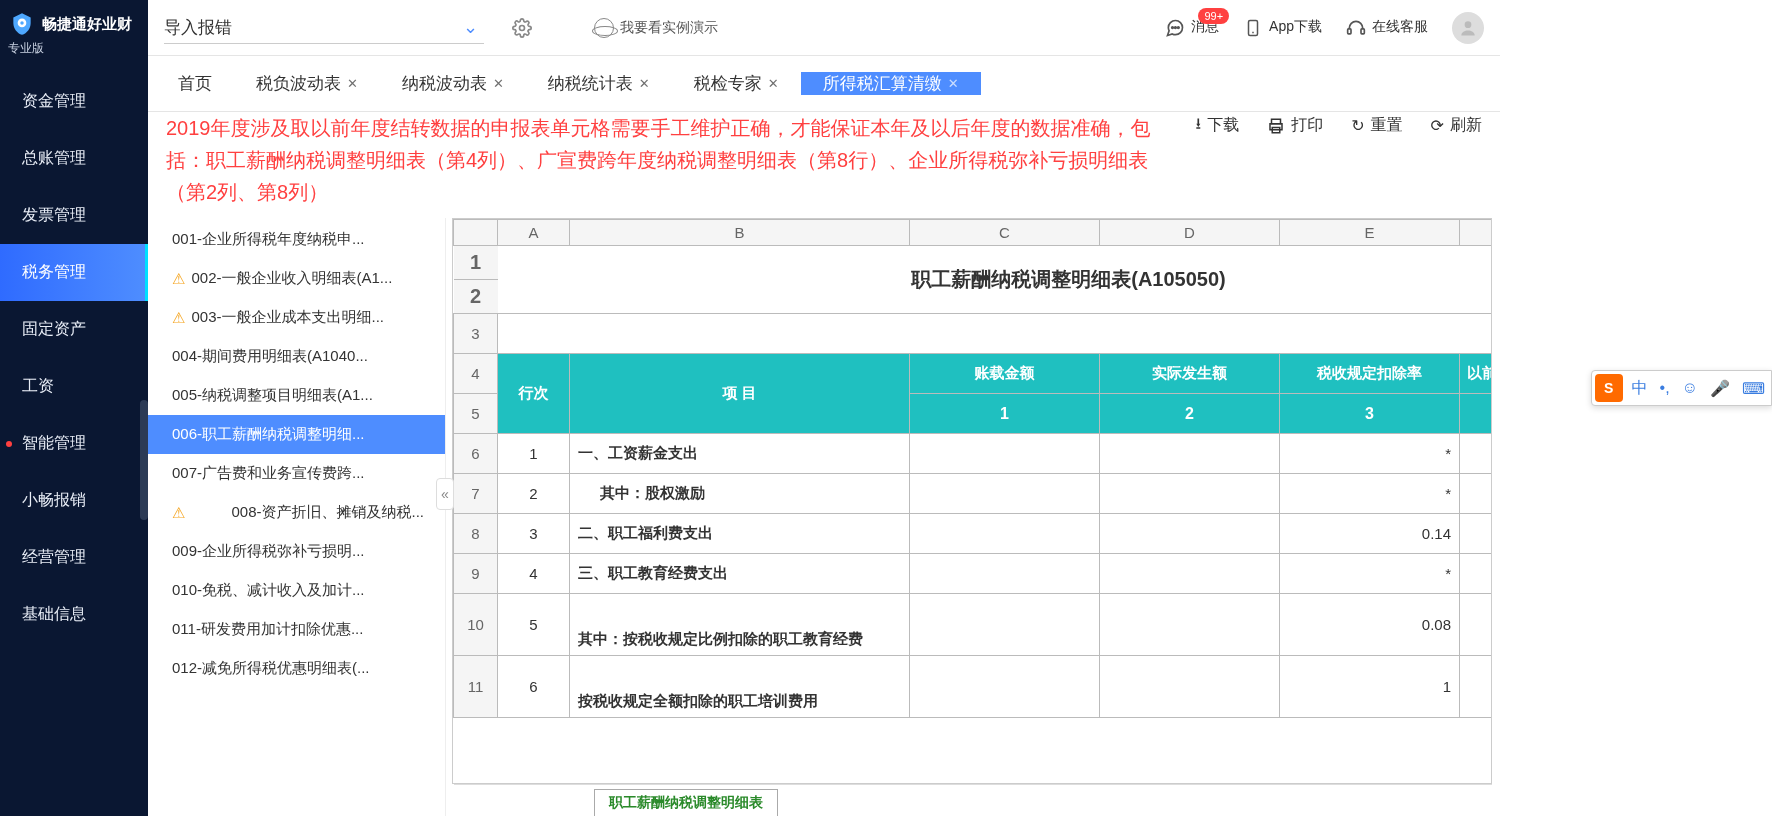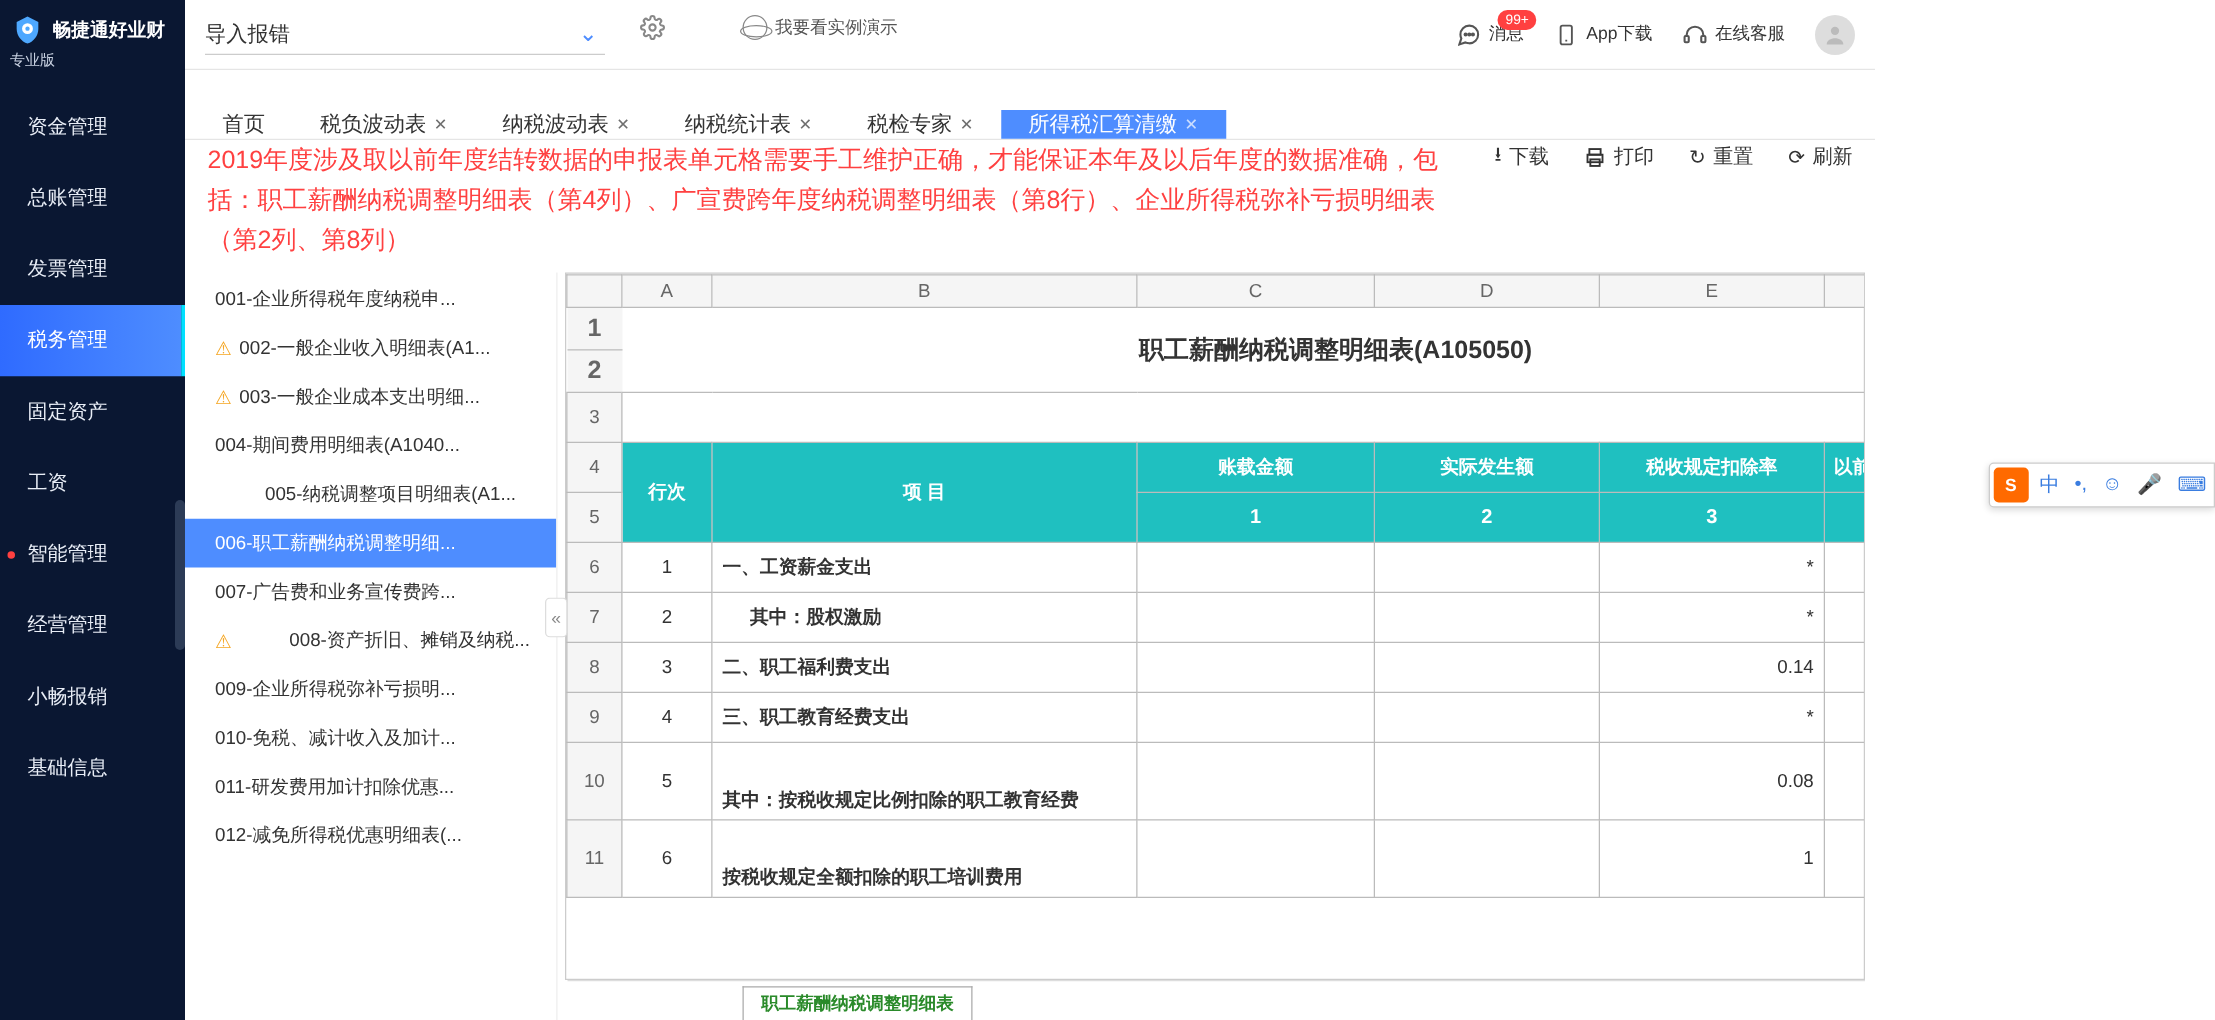--- a/index.html
+++ b/index.html
@@ -13,35 +13,35 @@
   .brand-sub{font-size:12px;color:#c7d0e0;padding-left:8px;margin-top:-2px;margin-bottom:16px}
   .nav{flex:1;overflow:auto}
   .nav-item{padding:18px 22px;font-size:16px;color:#e8edf6;cursor:pointer;position:relative}
   .nav-item.active{background:linear-gradient(90deg,#2f6bff,#4e8dff);color:#fff;border-right:3px solid #00e0ff}
   .nav-dot{position:absolute;left:6px;top:50%;width:6px;height:6px;background:#ff4040;border-radius:50%;transform:translateY(-50%)}
   .nav-scroll{position:absolute;right:0;top:0;width:8px;height:100%;background:transparent}
   .nav-scroll::after{content:'';position:absolute;right:0;top:400px;width:8px;height:120px;background:#2c3b56;border-radius:4px}
   
   .main{flex:1;display:flex;flex-direction:column;min-width:0}
   .topbar{height:56px;display:flex;align-items:center;border-bottom:1px solid #e5e5e5;padding:0 16px}
-  .topbar-left{display:flex;align-items:flex-start;gap:28px;flex:0 0 auto}
+  .topbar-left{display:flex;align-items:center;gap:28px;flex:0 0 auto}
   .import-box{display:flex;align-items:center;width:320px;border-bottom:1px solid #ccc;padding:4px 0}
   .import-text{flex:1;font-size:17px;color:#333}
   .chev{color:#4e8dff;font-size:18px;margin:0 6px}
   .gear{color:#888;font-size:18px;cursor:pointer}
   .demo{display:flex;align-items:center;gap:6px;margin-left:34px;color:#555}
   .planet{width:20px;height:20px;border:1.5px solid #888;border-radius:50%;position:relative}
   .planet::after{content:'';position:absolute;left:-3px;top:7px;width:24px;height:8px;border:1.5px solid #888;border-radius:50%}
   .topbar-right{margin-left:auto;display:flex;align-items:center;gap:24px}
   .tb-link{display:flex;gap:6px;color:#333;cursor:pointer;position:relative}
   .tb-icon{width:20px;height:20px;display:flex;align-items:center;justify-content:center;color:#555}
   .badge{position:absolute;top:-10px;right:-10px;background:#ff4040;color:#fff;border-radius:10px;padding:0 6px;font-size:11px;line-height:16px}
   .avatar{width:32px;height:32px;border-radius:50%;background:#ddd;display:flex;align-items:center;justify-content:center;color:#999}
   
-  .tabs{height:56px;display:flex;align-items:flex-end;border-bottom:1px solid #e5e5e5;padding-left:8px}
+  .tabs{height:56px;display:flex;align-items:center;border-bottom:1px solid #e5e5e5;padding-left:8px}
   .tab{display:flex;align-items:center;padding:0 22px;font-size:17px;color:#333;cursor:pointer;gap:6px}
   .tab.active{background:#4e8dff;color:#fff}
   .tab-close{font-size:13px;opacity:.7;cursor:pointer}
   .alert-row{display:flex;align-items:flex-start;padding:0 18px 10px 18px;gap:24px}
   .alert{color:#ff4040;font-size:20px;line-height:1.6;max-width:1060px}
   .toolbar{margin-left:auto;display:flex;align-items:center;gap:28px;flex-shrink:0}
   .tool{display:flex;align-items:center;gap:6px;color:#333;cursor:pointer;font-size:16px}
   .body{flex:1;display:flex;min-height:0;position:relative}
   .body-wrap{flex:1;display:flex;min-height:0;flex-direction:column}
   
@@ -92,22 +92,22 @@
     </div>
     <div class="brand-sub">专业版</div>
     <div class="nav" id="nav">
         <div class="nav-item"><span>资金管理</span></div>
         <div class="nav-item"><span>总账管理</span></div>
         <div class="nav-item"><span>发票管理</span></div>
         <div class="nav-item active"><span>税务管理</span></div>
         <div class="nav-item"><span>固定资产</span></div>
         <div class="nav-item"><span>工资</span></div>
         <div class="nav-item"><span class="nav-dot"></span><span>智能管理</span></div>
+        <div class="nav-item"><span>小畅报销</span></div>
         <div class="nav-item"><span>经营管理</span></div>
-        <div class="nav-item"><span>小畅报销</span></div>
         <div class="nav-item"><span>基础信息</span></div>
       </div>
     <div class="nav-scroll"></div>
   </div>
 
   <div class="main">
 
     <div class="topbar">
       <div class="topbar-left">
         <div class="import-box">
@@ -231,21 +231,21 @@
               <span style="overflow: hidden; text-overflow: ellipsis;">002-一般企业收入明细表(A1...</span>
             </div>
             <div class="fl-item">
               <span class="fl-warn">⚠</span>
               <span style="overflow: hidden; text-overflow: ellipsis;">003-一般企业成本支出明细...</span>
             </div>
             <div class="fl-item">
               <span style="overflow: hidden; text-overflow: ellipsis;">004-期间费用明细表(A1040...</span>
             </div>
             <div class="fl-item">
-              <span style="overflow: hidden; text-overflow: ellipsis; margin-left: 40px;">005-纳税调整项目明细表(A1...</span>
+              <span style="overflow: hidden; text-overflow: ellipsis;">005-纳税调整项目明细表(A1...</span>
             </div>
             <div class="fl-item selected">
               <span style="overflow: hidden; text-overflow: ellipsis;">006-职工薪酬纳税调整明细...</span>
             </div>
             <div class="fl-item">
               <span style="overflow: hidden; text-overflow: ellipsis;">007-广告费和业务宣传费跨...</span>
             </div>
             <div class="fl-item">
               <span class="fl-warn">⚠</span>
               <span style="overflow: hidden; text-overflow: ellipsis; margin-left: 40px;">008-资产折旧、摊销及纳税...</span>

